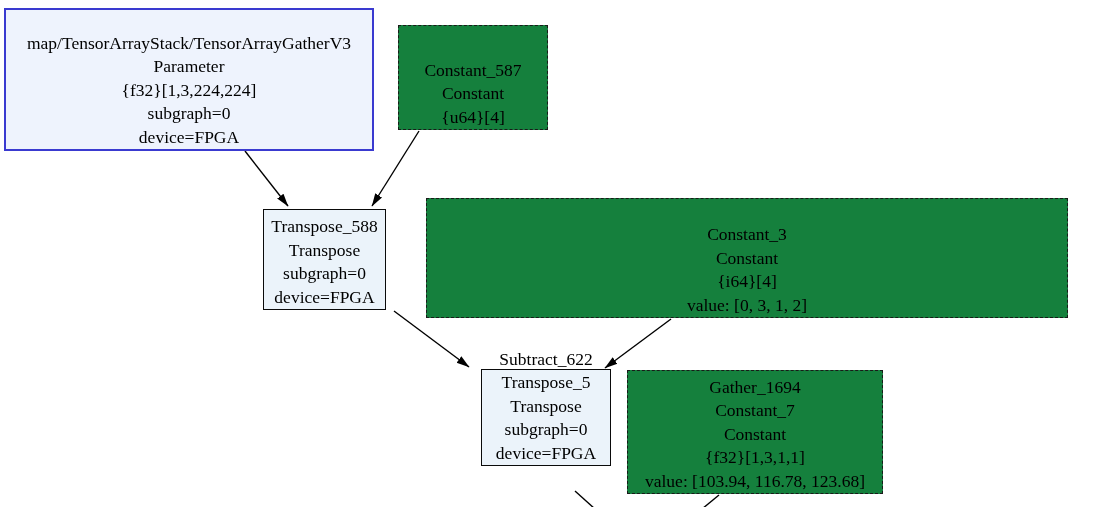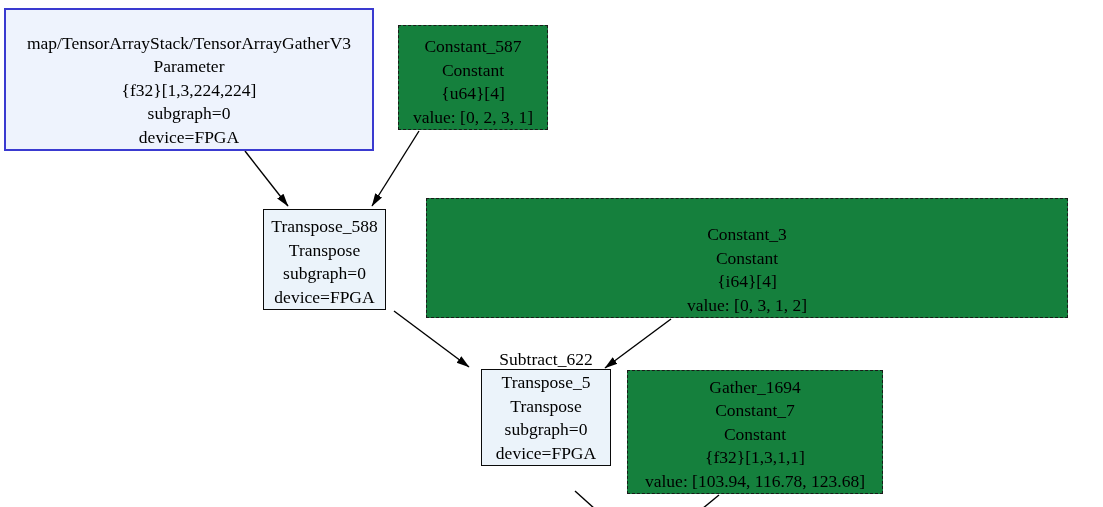--- a/index.html
+++ b/index.html
@@ -69,21 +69,20 @@
         <span class="node-line">map/TensorArrayStack/TensorArrayGatherV3</span>
         <span class="node-line">Parameter</span>
         <span class="node-line">{f32}[1,3,224,224]</span>
         <span class="node-line">subgraph=0</span>
         <span class="node-line">device=FPGA</span>
       </div>
       <div class="node constant" style="left: 398px; top: 25px; width: 150px; height: 105px;">
         <span class="node-line">Constant_587</span>
         <span class="node-line">Constant</span>
         <span class="node-line">{u64}[4]</span>
-        <span class="node-line">value: [0, 2, 3, 1]</span>
       </div>
       <div class="node op" style="left: 263px; top: 209px; width: 123px; height: 101px;">
         <span class="node-line">Transpose_588</span>
         <span class="node-line">Transpose</span>
         <span class="node-line">subgraph=0</span>
         <span class="node-line">device=FPGA</span>
       </div>
       <div class="node constant" style="left: 426px; top: 198px; width: 642px; height: 120px;">
         <span class="node-line">Constant_3</span>
         <span class="node-line">Constant</span>

